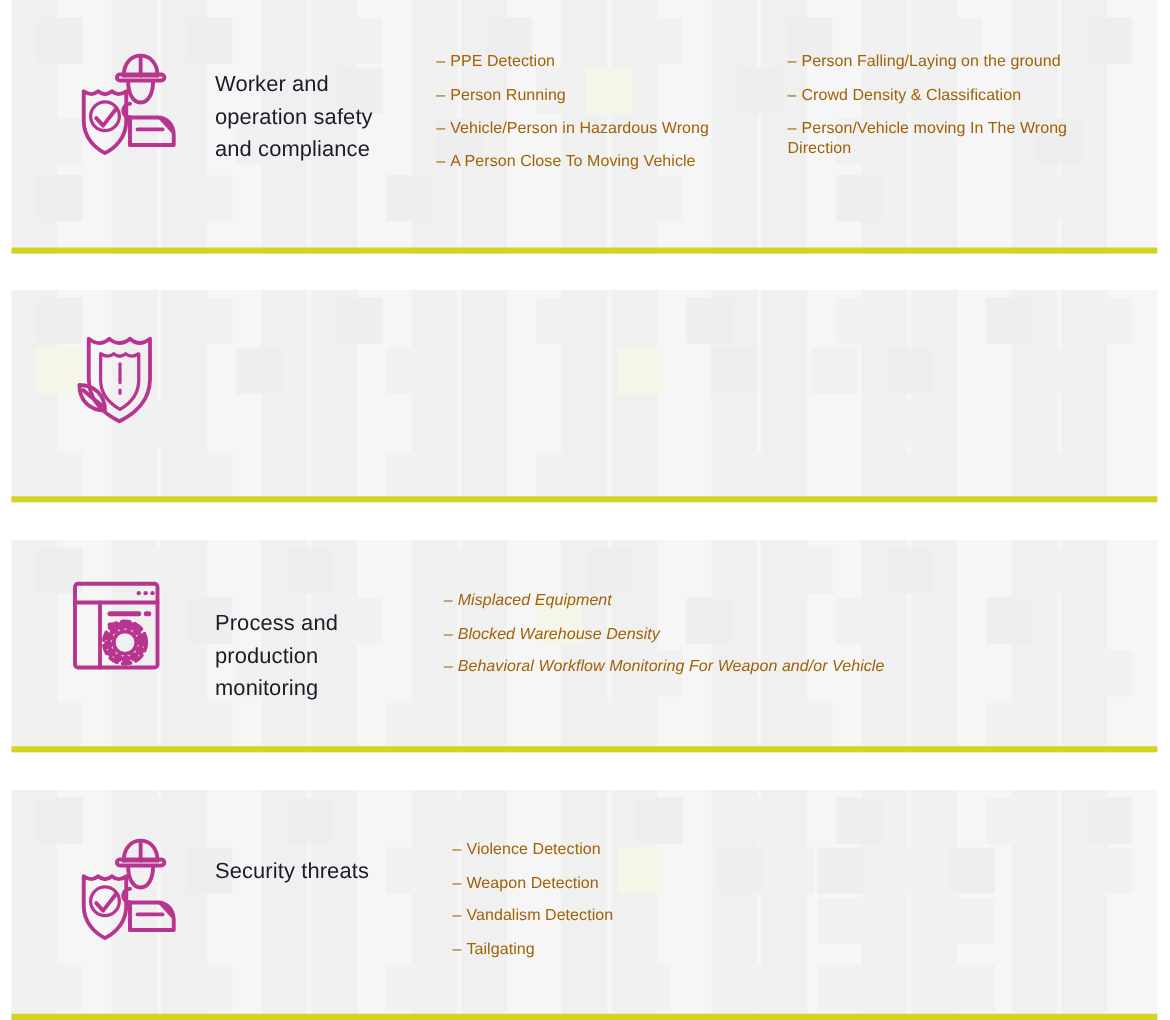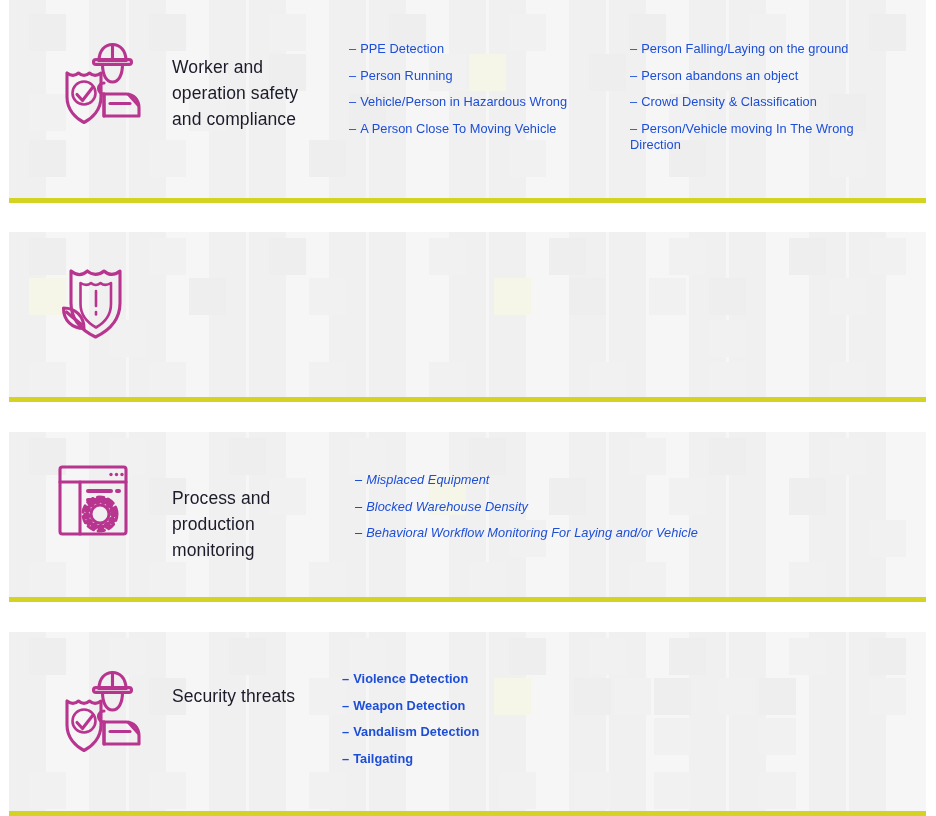--- a/index.html
+++ b/index.html
@@ -86,21 +86,21 @@
     font-weight: 400;
     letter-spacing: 0.1px;
   }
 
   .col {
     position: absolute;
   }
   .item {
     font-size: 12.8px;
     line-height: 16px;
-    color: #1d4ed8;
+    color: #a16207;
     margin-bottom: 10.5px;
     letter-spacing: 0.05px;
     white-space: normal;
   }
   .item:last-child { margin-bottom: 0; }
   .dash {
     display: inline-block;
     margin-right: 4px;
   }
 
@@ -179,23 +179,20 @@
           <span class="dash">–</span><span>Vehicle/Person in Hazardous Wrong</span>
         </div>
         <div class="item">
           <span class="dash">–</span><span>A Person Close To Moving Vehicle</span>
         </div>
       </div>
 
       <div class="col" style="left:621px; top:41px; width:255px;">
         <div class="item">
           <span class="dash">–</span><span>Person Falling/Laying on the ground</span>
-        </div>
-        <div class="item">
-          <span class="dash">–</span><span>Person abandons an object</span>
         </div>
         <div class="item">
           <span class="dash">–</span><span>Crowd Density &amp; Classification</span>
         </div>
         <div class="item">
           <span class="dash">–</span><span>Person/Vehicle moving In The Wrong Direction</span>
         </div>
       </div>
 
       <div class="accent-bar"></div>
@@ -307,21 +304,21 @@
       <h2 class="card-title" style="left:163px; top:38px; width:150px;">Process and production monitoring</h2>
 
       <div class="col" style="left:346px; top:40px; width:520px;font-style:italic;">
         <div class="item">
           <span class="dash">–</span><span>Misplaced Equipment</span>
         </div>
         <div class="item">
           <span class="dash">–</span><span>Blocked Warehouse Density</span>
         </div>
         <div class="item">
-          <span class="dash">–</span><span>Behavioral Workflow Monitoring For Laying and/or Vehicle</span>
+          <span class="dash">–</span><span>Behavioral Workflow Monitoring For Weapon and/or Vehicle</span>
         </div>
       </div>
 
       <div class="accent-bar"></div>
     </div>
   </section>
 
   <section class="card" id="card-3">
     <div class="card-pattern">
       <div class="tile g" style="left:20px;  top:6px;"></div>
@@ -367,21 +364,21 @@
           <path d="M49 60 C46 60 43.5 57.5 43.5 54.5 C43.5 51.5 46 49 49 49"></path>
           <line x1="73.5" y1="60.5" x2="83" y2="71"></line>
           <path d="M12 39 L12 63 C12 76 21 84.5 29 88.5 C37 84.5 46 76 46 63 L46 39 C42 42 38 42 34.5 39 C31 42 27 42 23.5 39 C20 42 16 42 12 39 Z"></path>
           <path d="M22 60.5 L27.5 66.5 L38 53"></path>
           <circle cx="29" cy="59" r="11.5" stroke-width="2.6"></circle>
         </svg>
       </div>
 
       <h2 class="card-title" style="left:163px; top:36px; width:200px;">Security threats</h2>
 
-      <div class="col" style="left:333px; top:39px; width:300px;font-weight:bold;">
+      <div class="col" style="left:353px; top:39px; width:300px;">
         <div class="item">
           <span class="dash">–</span><span>Violence Detection</span>
         </div>
         <div class="item">
           <span class="dash">–</span><span>Weapon Detection</span>
         </div>
         <div class="item">
           <span class="dash">–</span><span>Vandalism Detection</span>
         </div>
         <div class="item">

